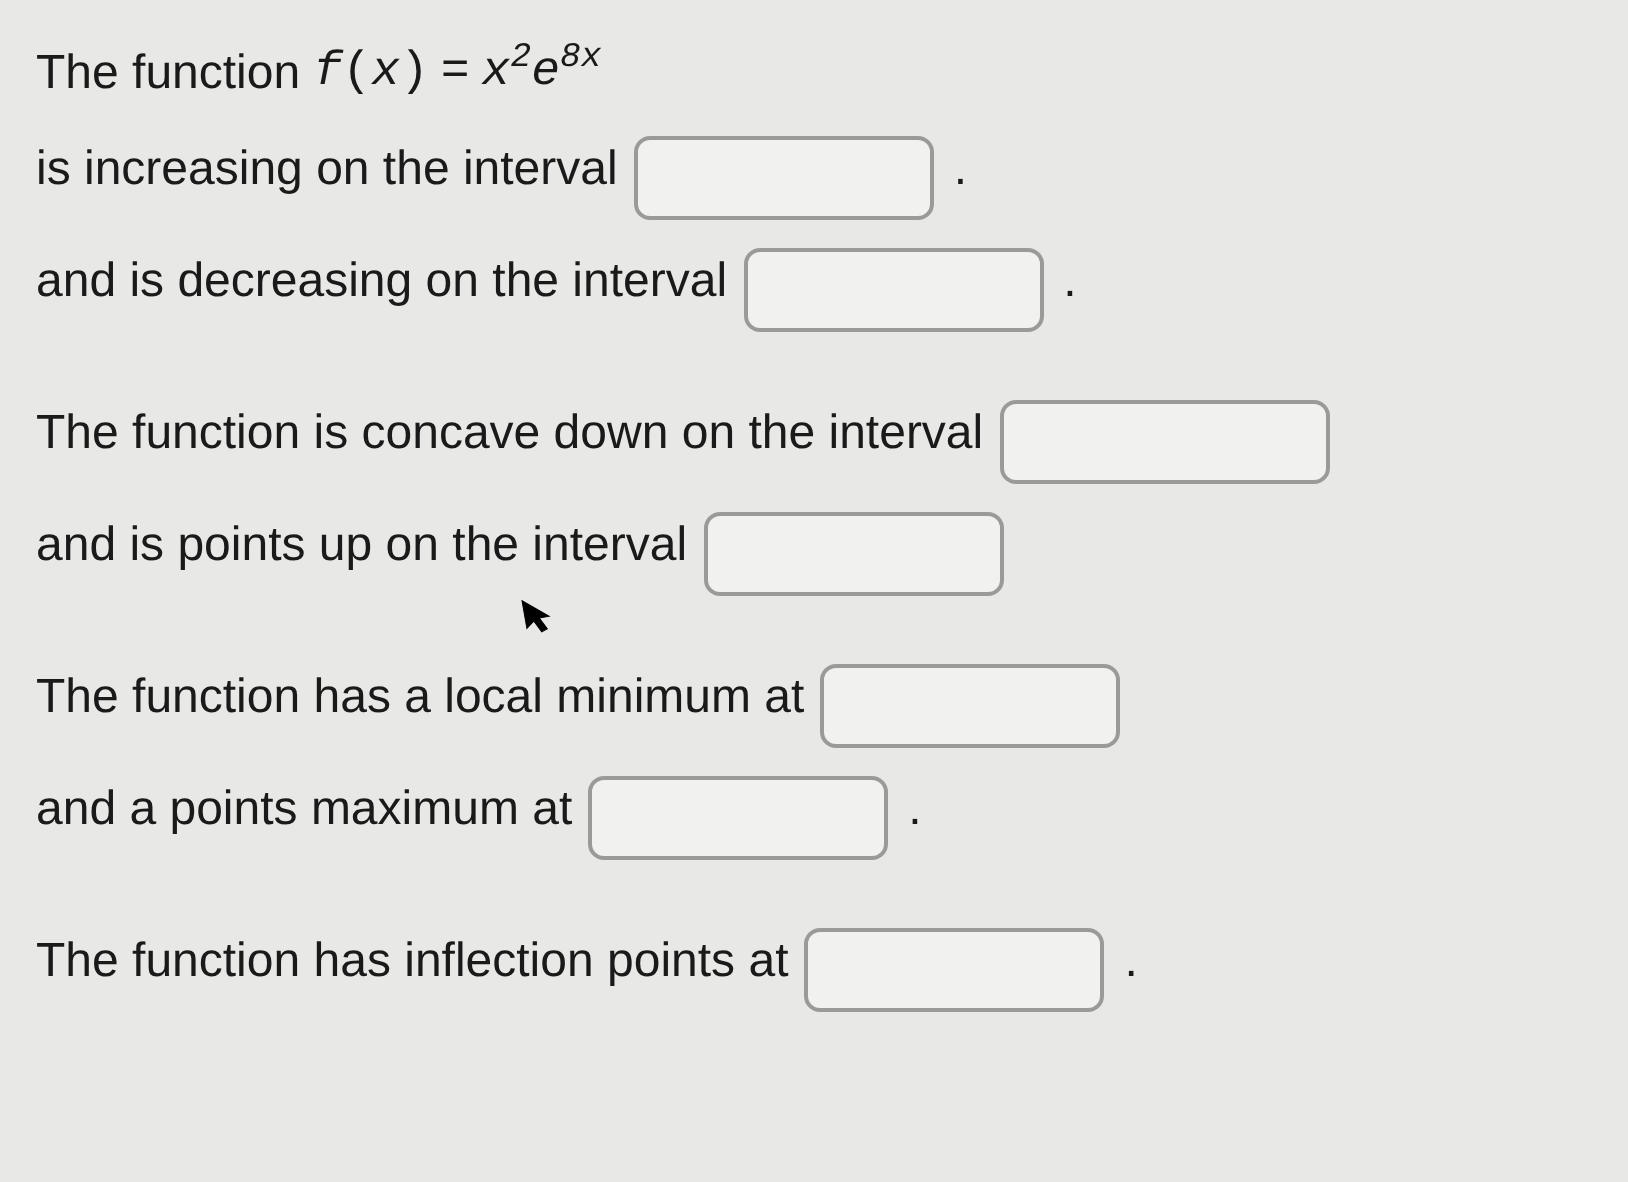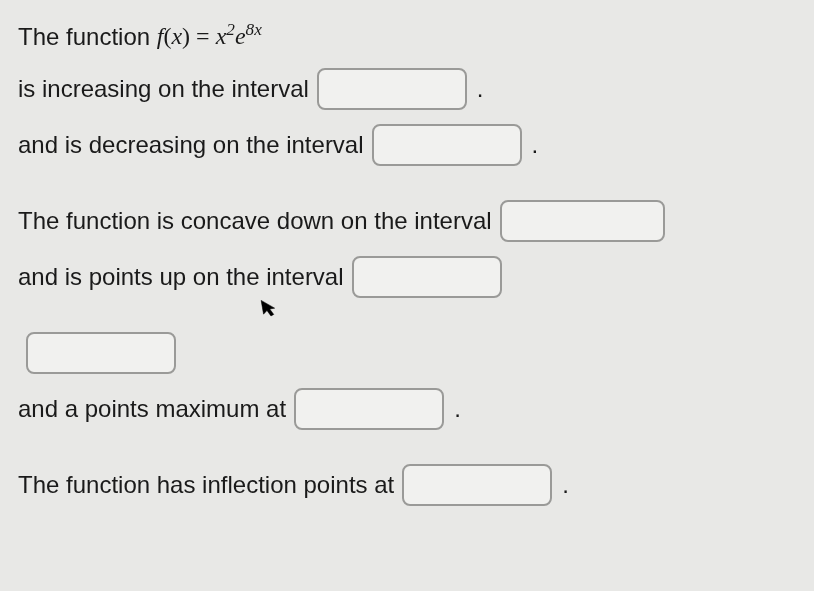--- a/index.html
+++ b/index.html
@@ -12,30 +12,29 @@
       height: 591px;
       background: #e8e8e6;
       font-family: Arial, sans-serif;
       font-size: 24px;
       color: #1a1a1a;
       padding: 20px 18px;
       position: relative;
     }
     .line {
       display: flex;
-      align-items: center;
       flex-wrap: nowrap;
       margin-bottom: 14px;
       line-height: 1.4;
     }
     .gap-top {
       margin-top: 34px;
     }
     .math {
-      font-family: Liberation Serif, serif;
+      font-family: Liberation Mono, monospace;
       font-style: italic;
     }
     .math .paren {
       font-style: normal;
     }
     .math .eq {
       font-style: normal;
       padding: 0 6px;
     }
     .sup {
@@ -103,20 +102,21 @@
   <span>The function is concave down on the interval</span>
   <input type="text" class="answer-box wide" value="" style="">
 </div>
 
 <div class="line">
   <span>and is points up on the interval</span>
   <input type="text" class="answer-box narrow" value="" style="">
 </div>
 
 <div class="line gap-top">
+  <span>The function has a local minimum at</span>
   <input type="text" class="answer-box narrow" value="" style="">
 </div>
 
 <div class="line">
   <span>and a points maximum at</span>
   <input type="text" class="answer-box narrow" value="" style="">
   <span class="period">.</span>
 </div>
 
 <div class="line gap-top">

